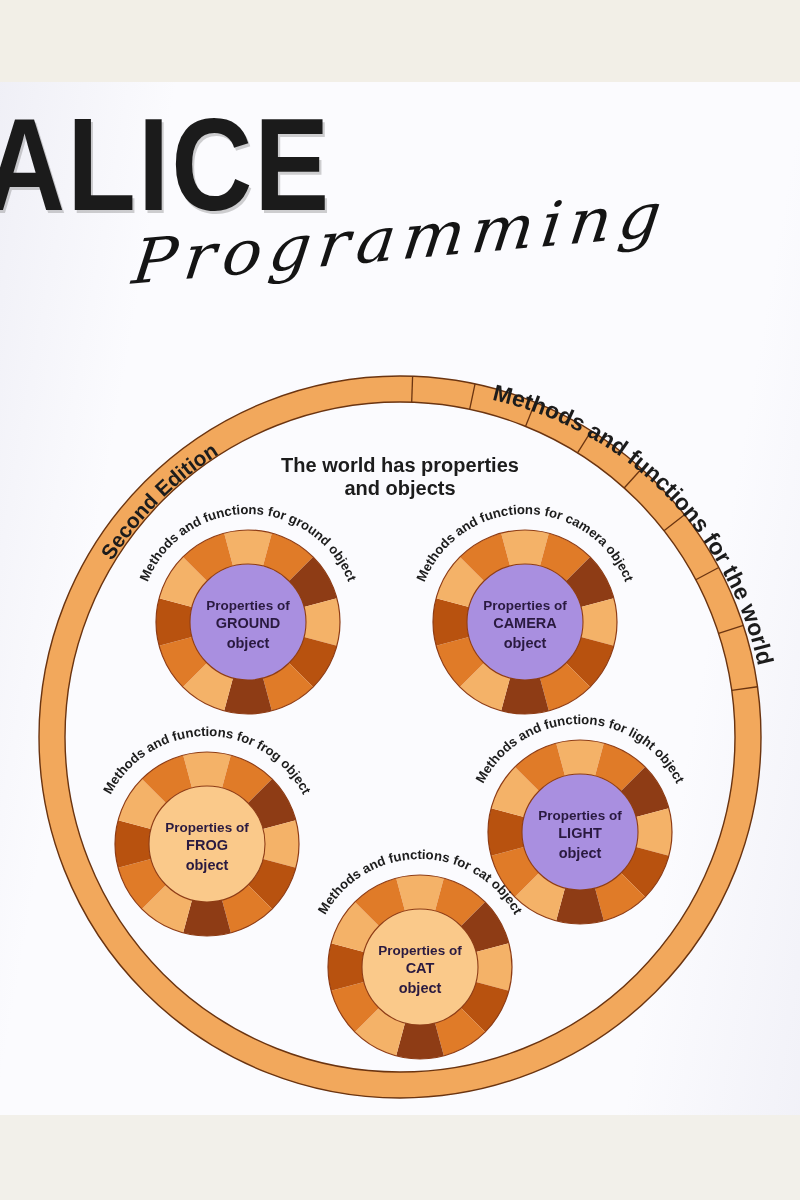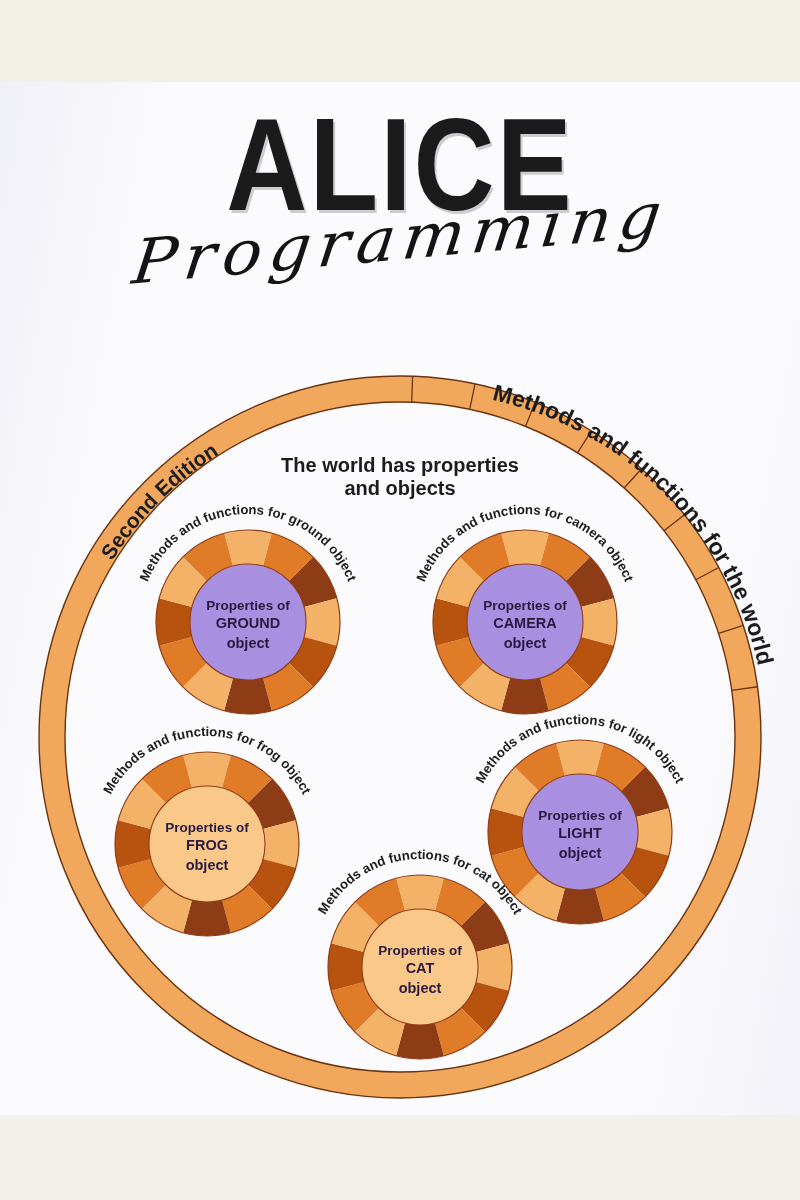--- a/index.html
+++ b/index.html
@@ -52,21 +52,20 @@
   }
   #band-top    { top: 0;     height: 82px;  }
   #band-bottom { top: 1115px; height: 85px; background: #f2f0ea; }
 
   
   #title-block {
     position: absolute;
     left: 0;
     top: 22px;
     width: 800px;
-    text-align: center;
     z-index: 4;
   }
 
   #title-main {
     font-family: "Liberation Sans Narrow", "Liberation Sans", sans-serif;
     font-weight: bold;
     font-size: 108px;
     line-height: 0.92;
     letter-spacing: 2px;
     color: #1b1b1b;

